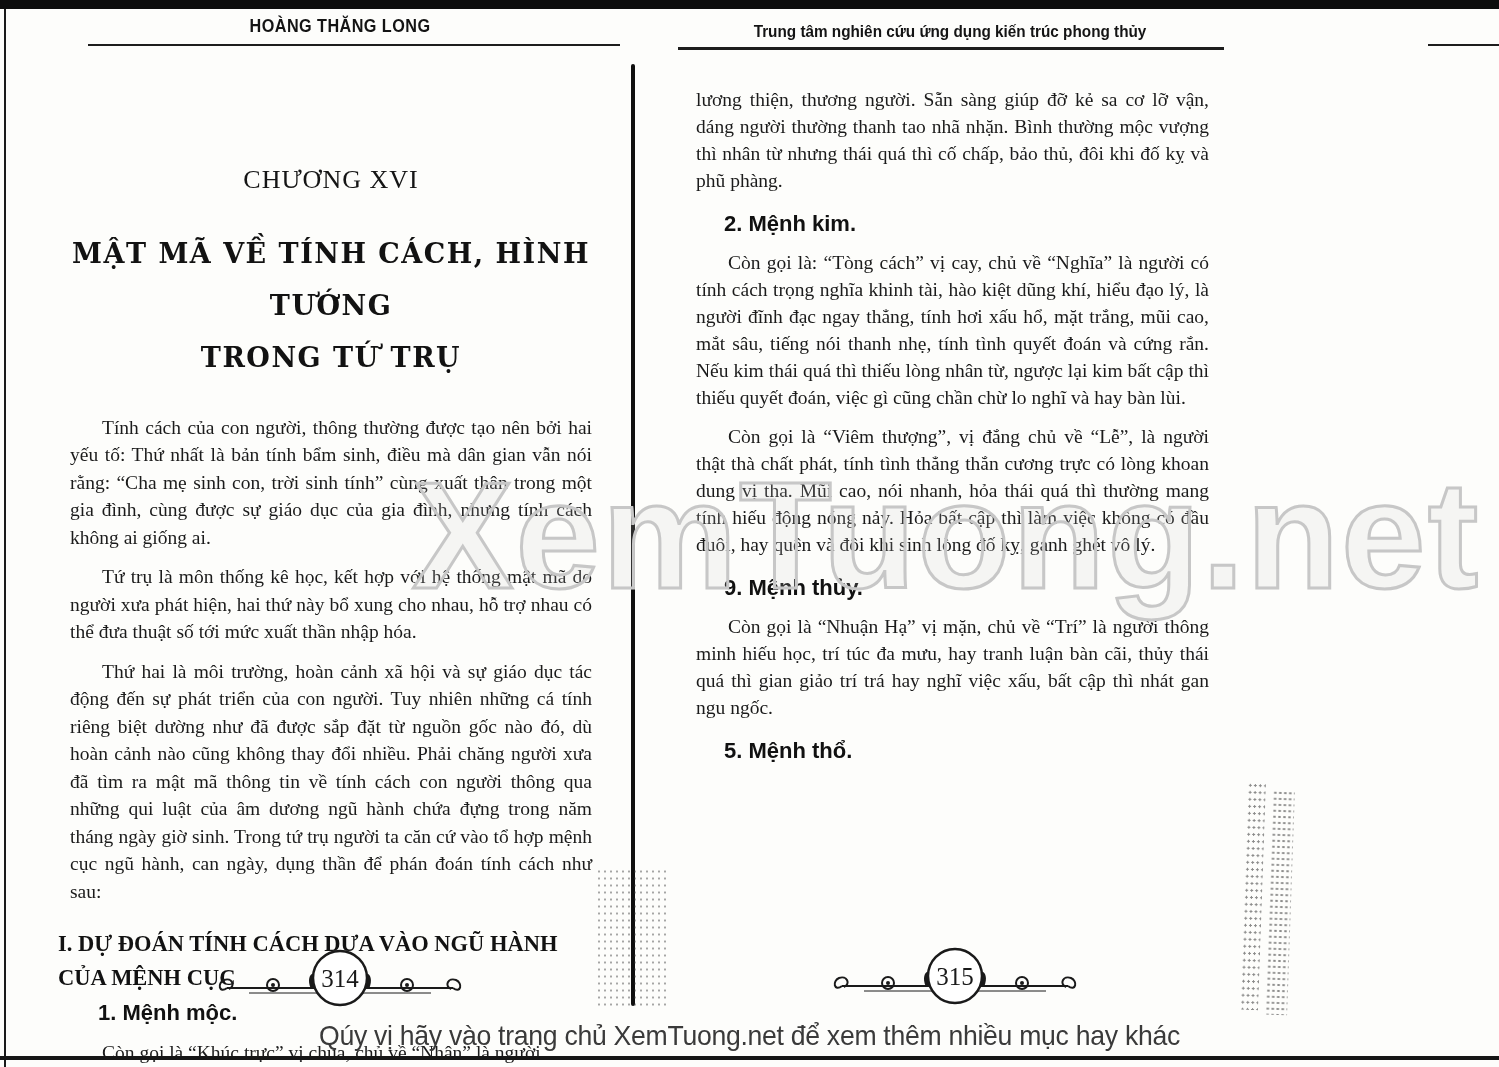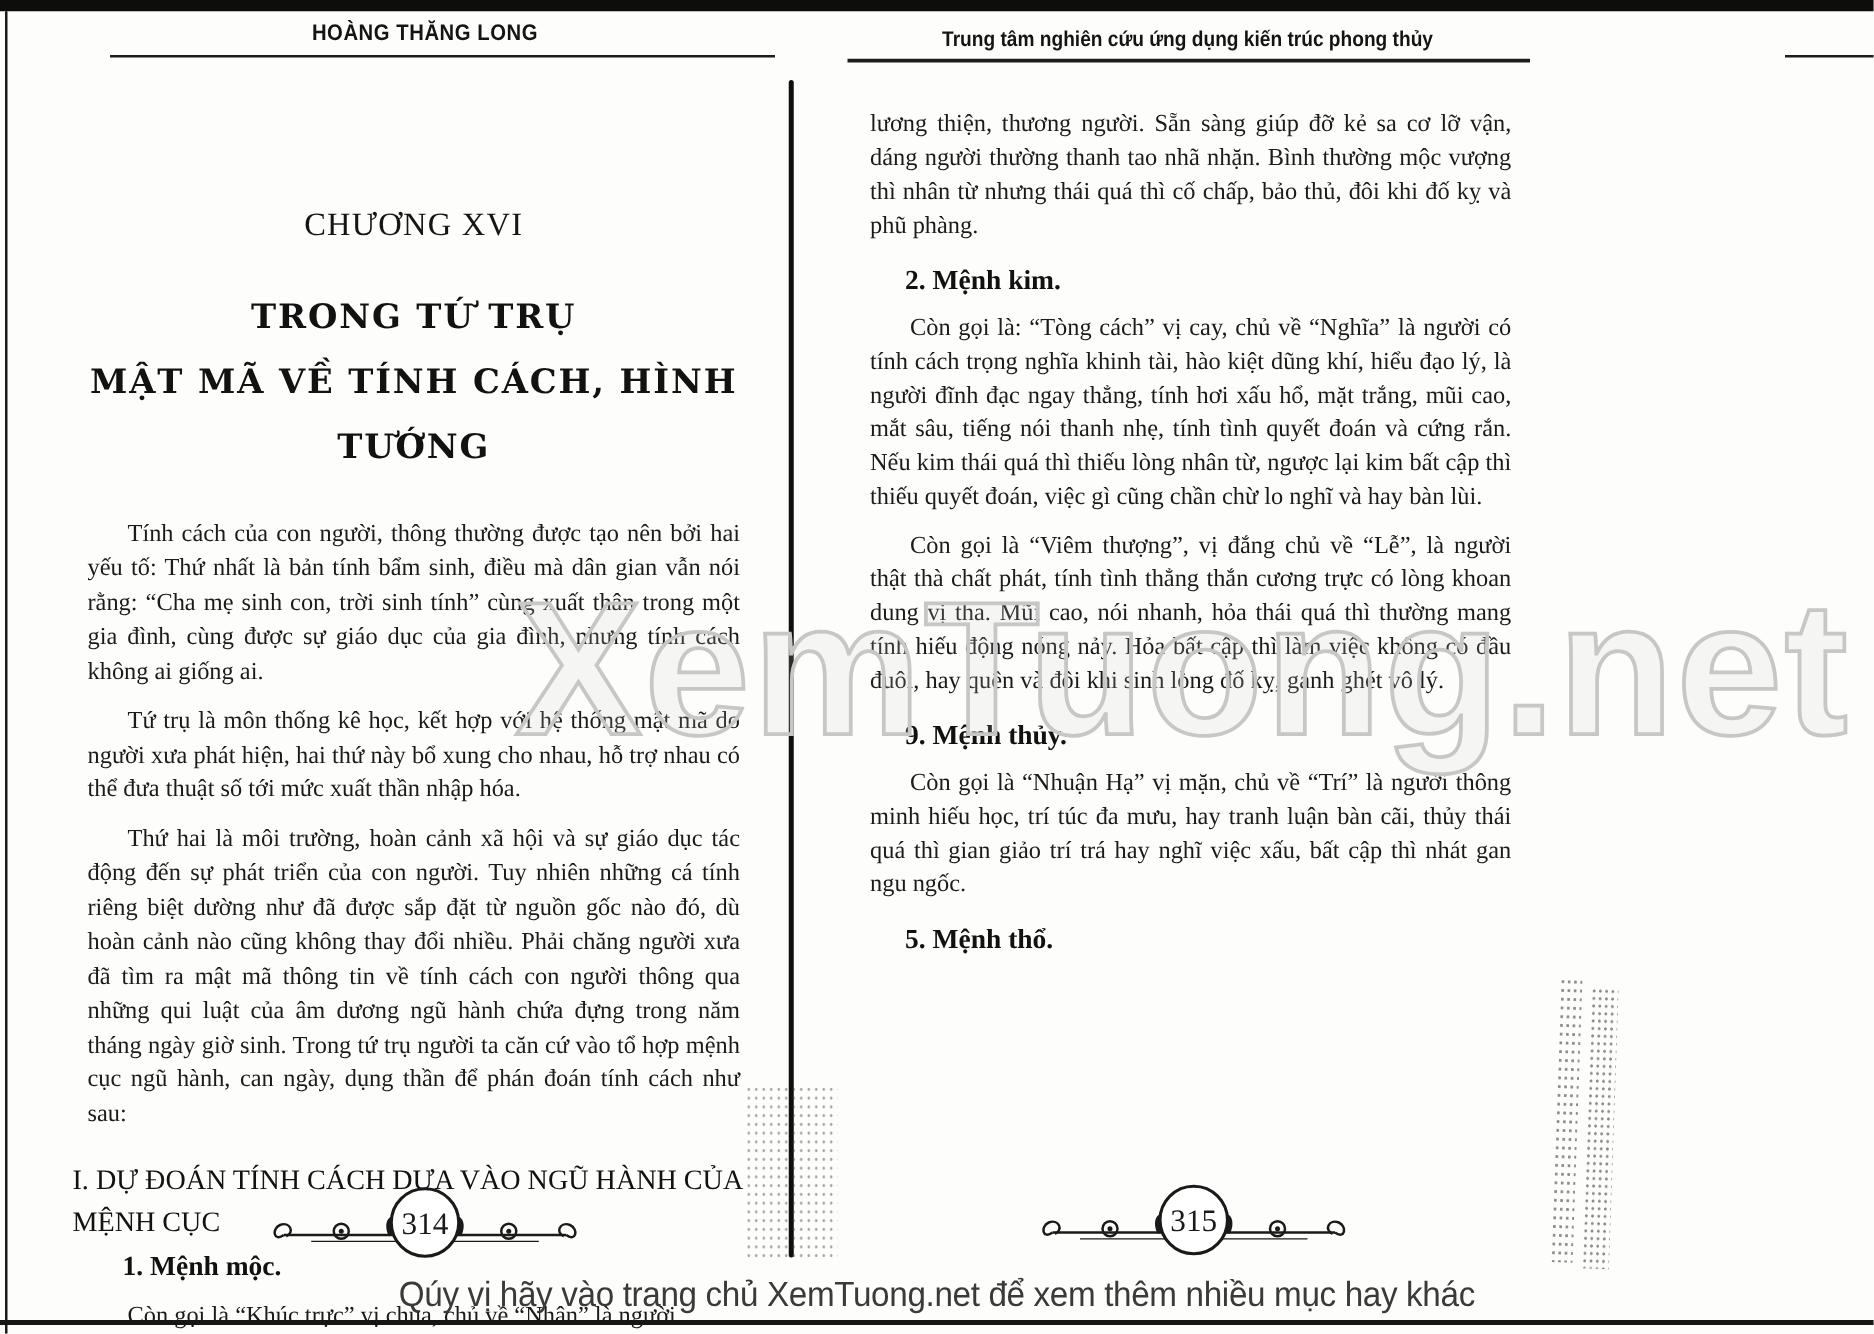--- a/index.html
+++ b/index.html
@@ -51,25 +51,25 @@
     margin:16px 0 34px 0;
   }
   .main-title{
     text-align:center;font-weight:700;font-size:27px;line-height:52px;
     letter-spacing:1.5px;font-family:"DejaVu Serif","Liberation Serif",serif;
     color:#121212;margin:0 0 30px 0;
   }
   .para{margin:12px;text-align:justify;text-indent:32px;}
   .para.no-indent{text-indent:0;}
   .sec-heading{
-    font-weight:400;font-size:22.5px;line-height:34px;margin:22px 0 0 0;
+    font-weight:700;font-size:22.5px;line-height:34px;margin:22px 0 0 0;
     font-family:"Liberation Serif","DejaVu Serif",serif;color:#121212;
   }
   .num-heading{
-    font-family:Liberation Serif, serif;
+    font-family:Liberation Sans, sans-serif;
     font-weight:700;font-size:22px;color:#111;
     margin:16px 0 9px 0;padding-left:40px;
   }
   .col-left .num-heading{margin-top:4px;}
 
   
   .watermark{
     position:absolute;left:412px;top:448px;z-index:5;pointer-events:none;
     font-family:"Liberation Sans","DejaVu Sans",sans-serif;font-weight:700;
     font-size:152px;letter-spacing:2px;white-space:nowrap;
@@ -106,22 +106,22 @@
 <div class="rule rule-top-right"></div>
 
 <div class="page-header header-left">HOÀNG THĂNG LONG</div>
 <div class="rule rule-left-header"></div>
 <div class="page-header header-right">Trung tâm nghiên cứu ứng dụng kiến trúc phong thủy</div>
 <div class="rule rule-right-header"></div>
 
 <div class="col col-left">
   <div class="chapter">CHƯƠNG XVI</div>
   <div class="main-title">
+    <div>MẬT MÃ VỀ TÍNH CÁCH, HÌNH TƯỚNG</div>
     <div>TRONG TỨ TRỤ</div>
-    <div>MẬT MÃ VỀ TÍNH CÁCH, HÌNH TƯỚNG</div>
   </div>
   <p class="para">Tính cách của con người, thông thường được tạo nên bởi hai yếu tố: Thứ nhất là bản tính bẩm sinh, điều mà dân gian vẫn nói rằng: “Cha mẹ sinh con, trời sinh tính” cùng xuất thân trong một gia đình, cùng được sự giáo dục của gia đình, nhưng tính cách không ai giống ai.</p>
   <p class="para">Tứ trụ là môn thống kê học, kết hợp với hệ thống mật mã do người xưa phát hiện, hai thứ này bổ xung cho nhau, hỗ trợ nhau có thể đưa thuật số tới mức xuất thần nhập hóa.</p>
   <p class="para">Thứ hai là môi trường, hoàn cảnh xã hội và sự giáo dục tác động đến sự phát triển của con người. Tuy nhiên những cá tính riêng biệt dường như đã được sắp đặt từ nguồn gốc nào đó, dù hoàn cảnh nào cũng không thay đổi nhiều. Phải chăng người xưa đã tìm ra mật mã thông tin về tính cách con người thông qua những qui luật của âm dương ngũ hành chứa đựng trong năm tháng ngày giờ sinh. Trong tứ trụ người ta căn cứ vào tổ hợp mệnh cục ngũ hành, can ngày, dụng thần để phán đoán tính cách như sau:</p>
   <div class="sec-heading">I. DỰ ĐOÁN TÍNH CÁCH DỰA VÀO NGŨ HÀNH CỦA MỆNH CỤC</div>
   <div class="num-heading">1. Mệnh mộc.</div>
   <p class="para">Còn gọi là “Khúc trực” vị chua, chủ về “Nhân” là người</p>
 </div>
 
 <div class="col col-right">

